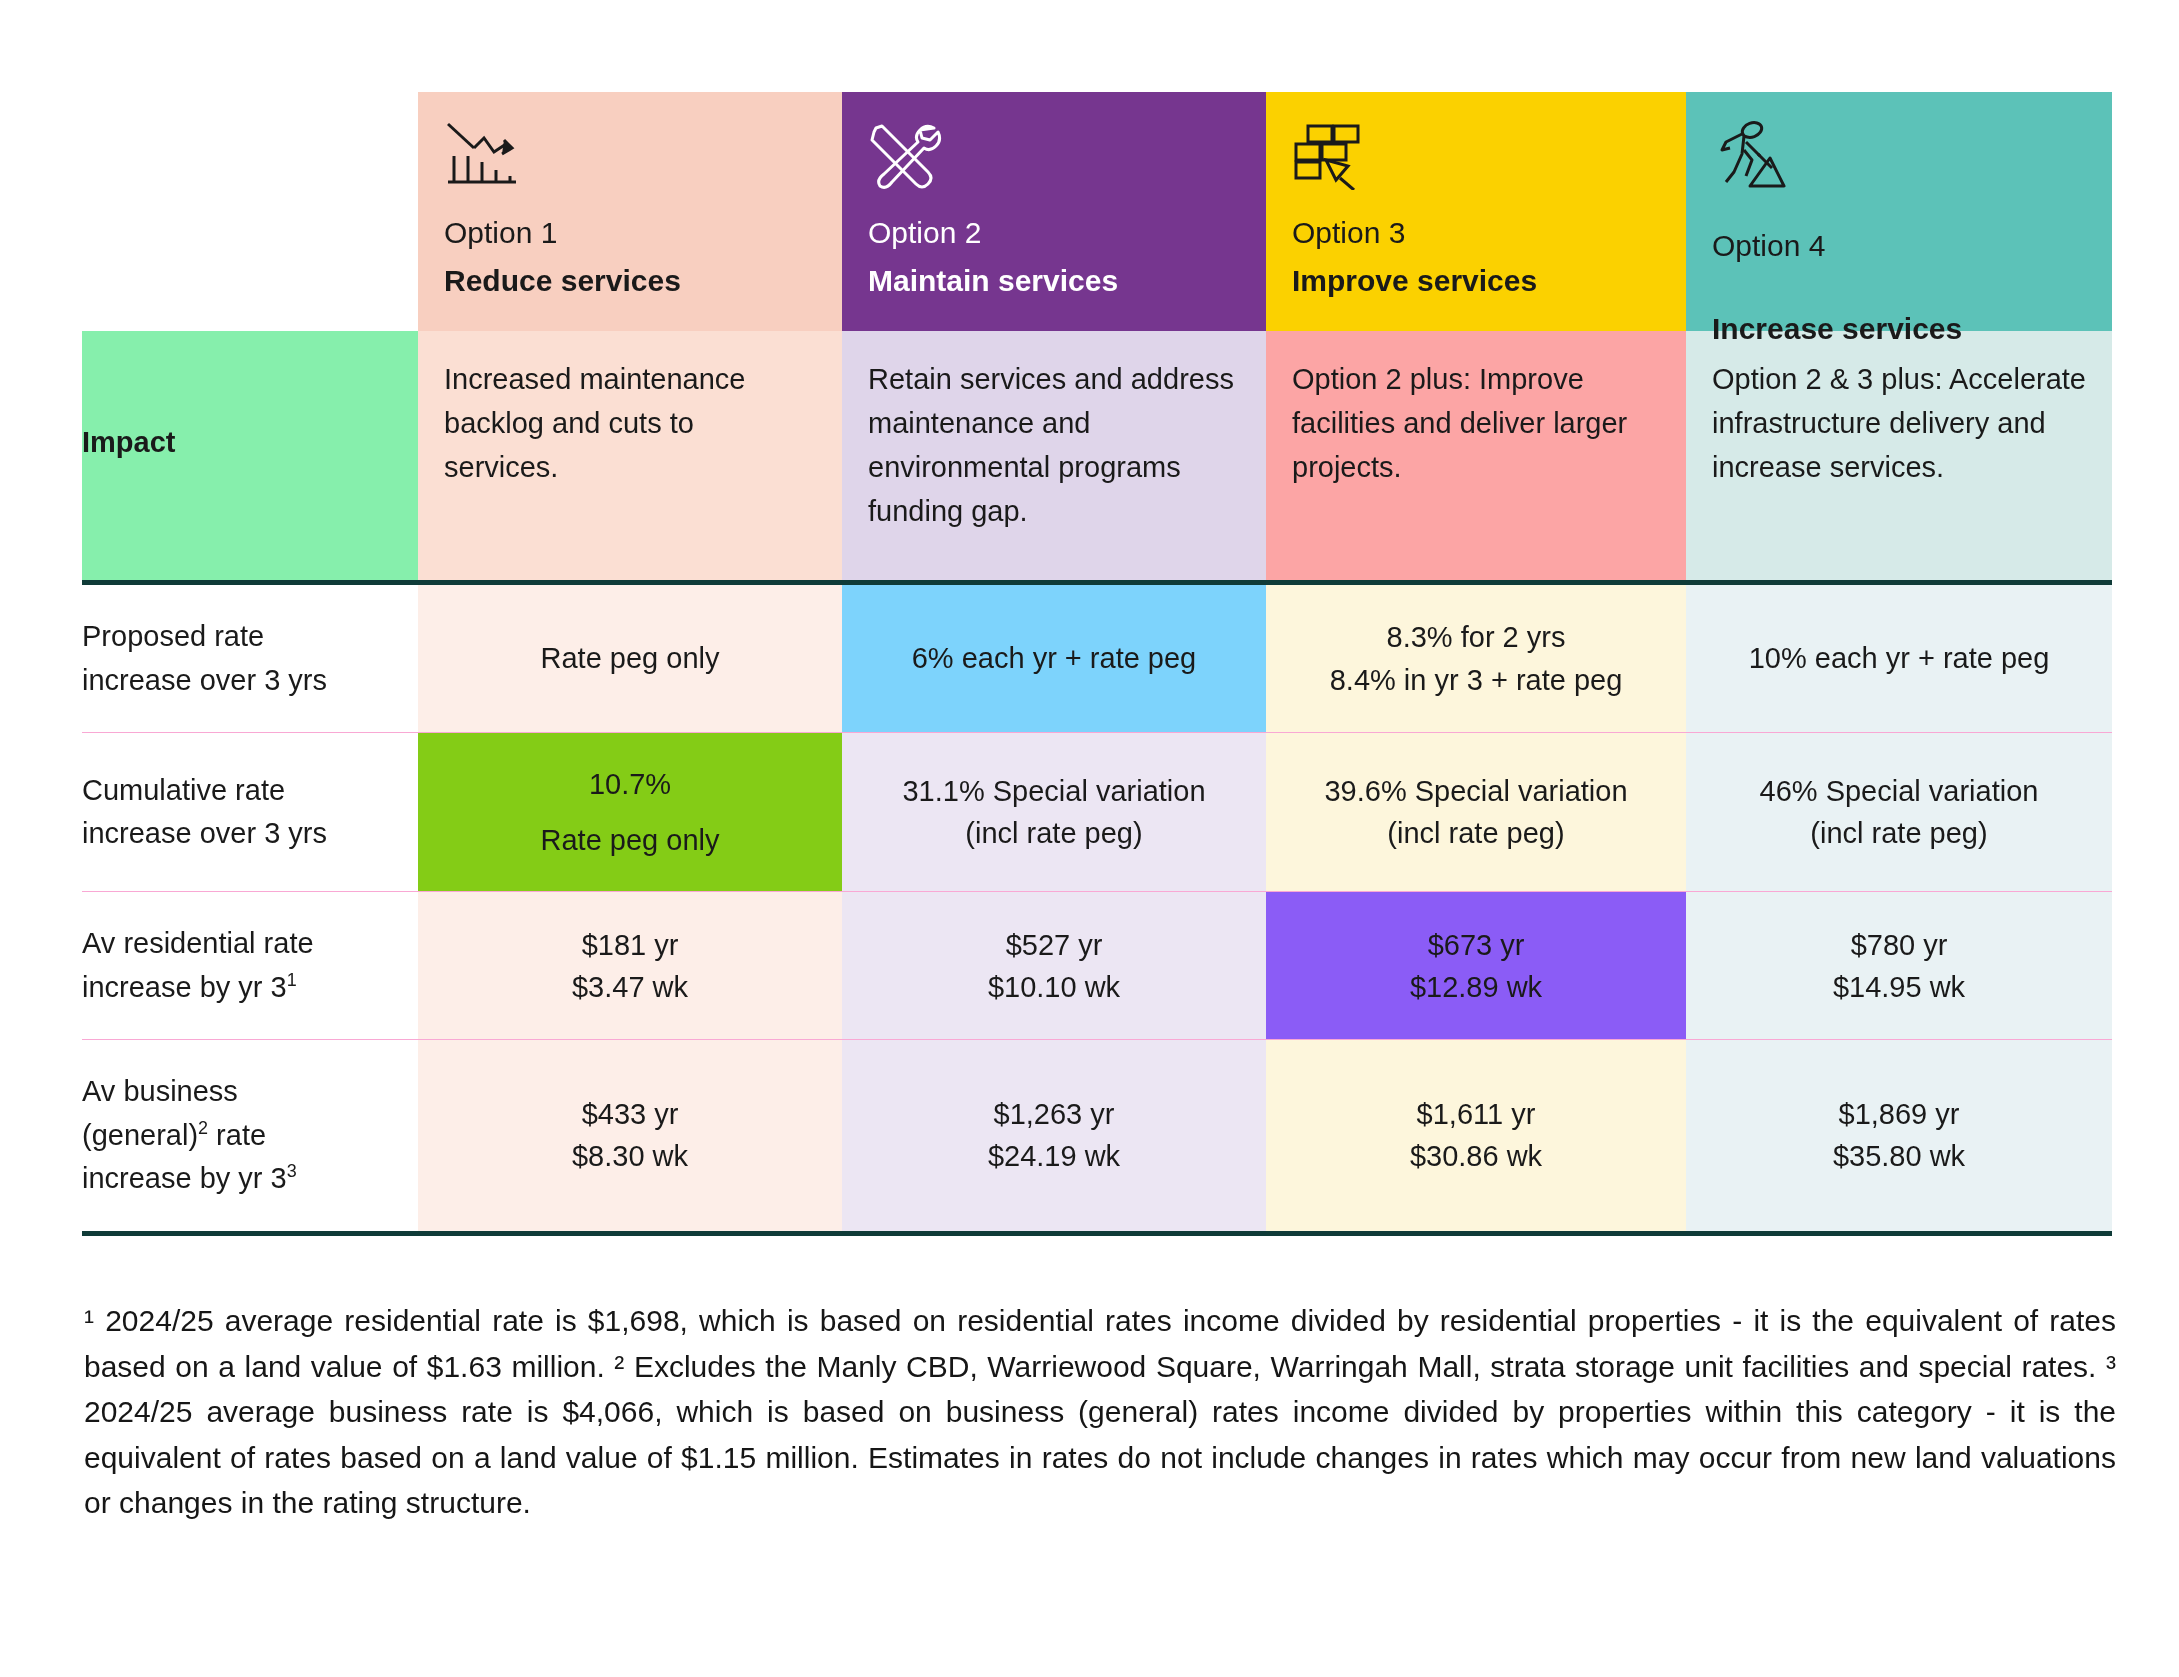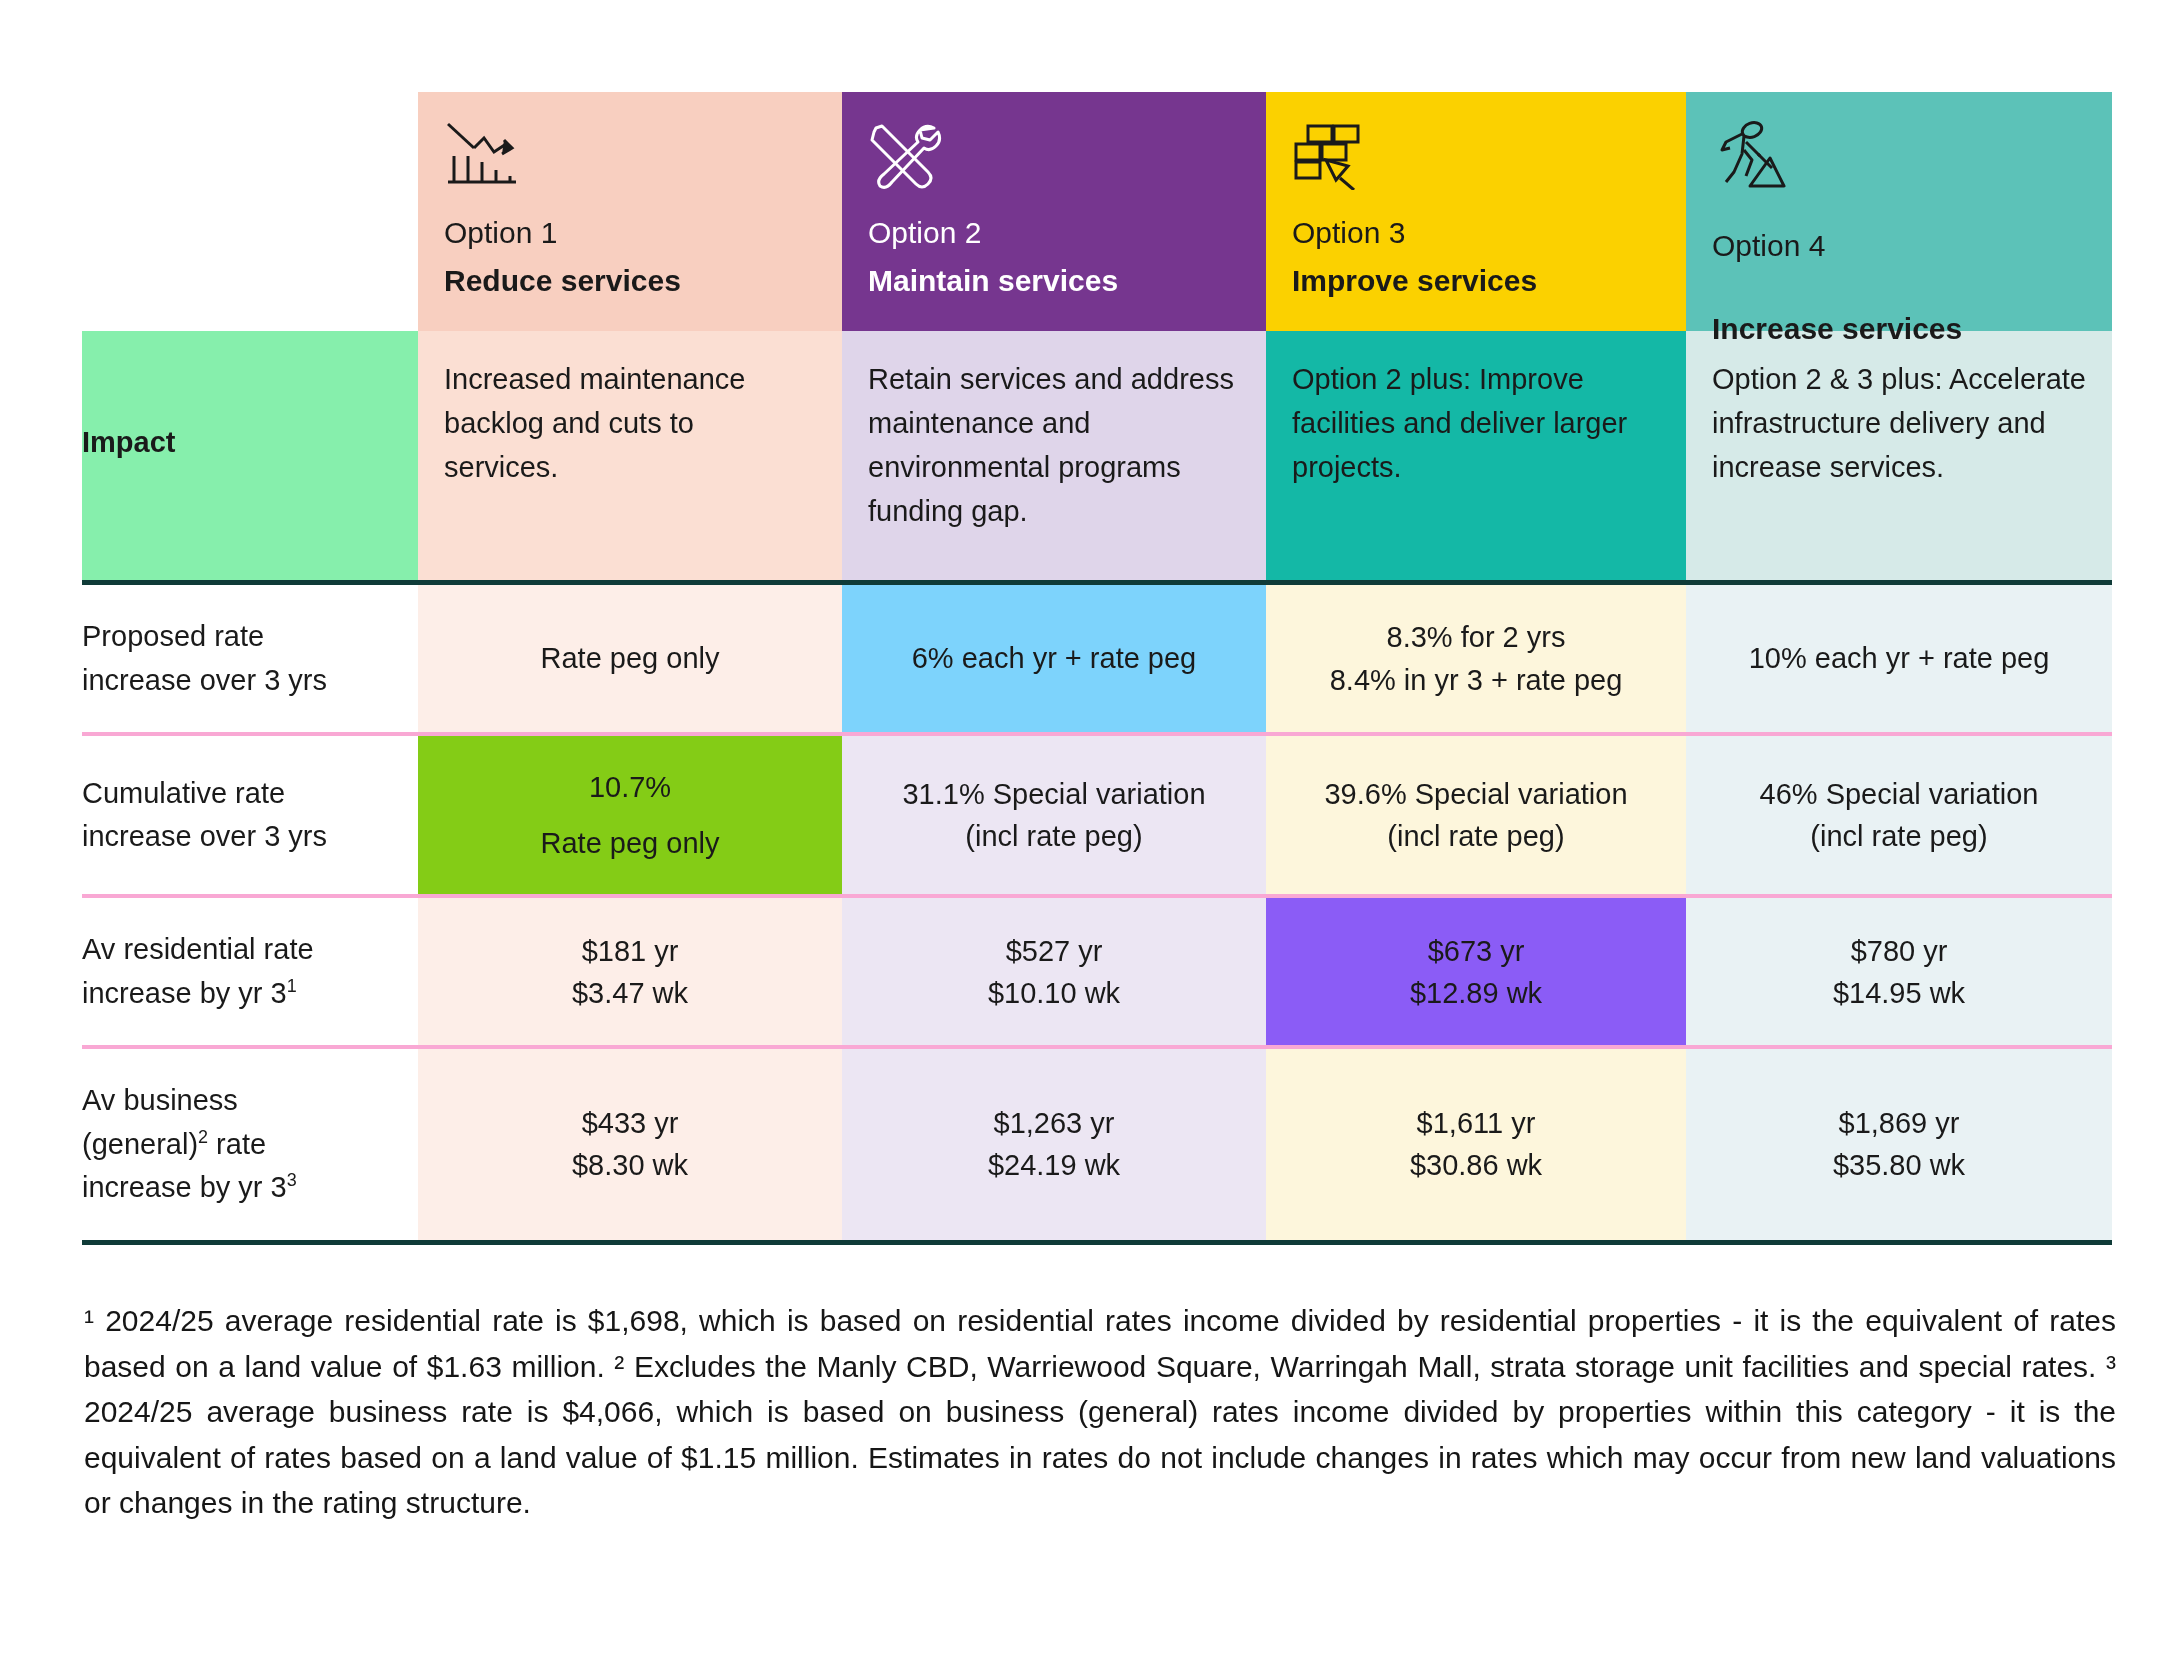--- a/index.html
+++ b/index.html
@@ -103,21 +103,21 @@
     text-align: center;
     display: flex;
     flex-direction: column;
     align-items: center;
     justify-content: center;
   }
   .data-cell .ln { display: block; white-space: nowrap; }
 
   
   .sep-thick { border-top: 5px solid #0f3b38; }
-  .sep-thin  { border-top: 4px solid #f9a8d4; }
+  .sep-thin  { border-top: 1px solid #f9a8d4; }
   .sep-bottom{ border-bottom: 5px solid #0f3b38; }
 
   sup { font-size: 0.62em; vertical-align: super; line-height: 0; }
 
   
   .footnotes {
     position: absolute;
     left: 84px;
     top: 1298px;
     width: 2032px;
@@ -195,21 +195,21 @@
       </div>
       <div class="opt-label">Option 4</div>
       <div class="opt-title">Increase services</div>
     </div>
 
     <div class="impact-label-cell">
       <span class="txt">Impact</span>
     </div>
     <div class="impact-cell" id="imp0" style="background: rgb(251, 223, 211);">Increased maintenance backlog and cuts to services.</div>
     <div class="impact-cell" id="imp1" style="background: rgb(223, 213, 234);">Retain services and address maintenance and environmental programs funding gap.</div>
-    <div class="impact-cell" id="imp2" style="background: #14b8a6;">Option 2 plus: Improve facilities and deliver larger projects.</div>
+    <div class="impact-cell" id="imp2" style="background: #fca5a5;">Option 2 plus: Improve facilities and deliver larger projects.</div>
     <div class="impact-cell" id="imp3" style="background: rgb(214, 234, 232);">Option 2 &amp; 3 plus: Accelerate infrastructure delivery and increase services.</div>
 
     <div class="row-label sep-thick">
         <div>Proposed rate<br>increase over 3 yrs</div>
       </div>
       <div class="data-cell sep-thick" style="background: rgb(253, 238, 232);">
         <span class="ln">Rate peg only</span>
       </div>
       <div class="data-cell sep-thick" style="background: #7dd3fc;">
         <span class="ln">6% each yr + rate peg</span>

